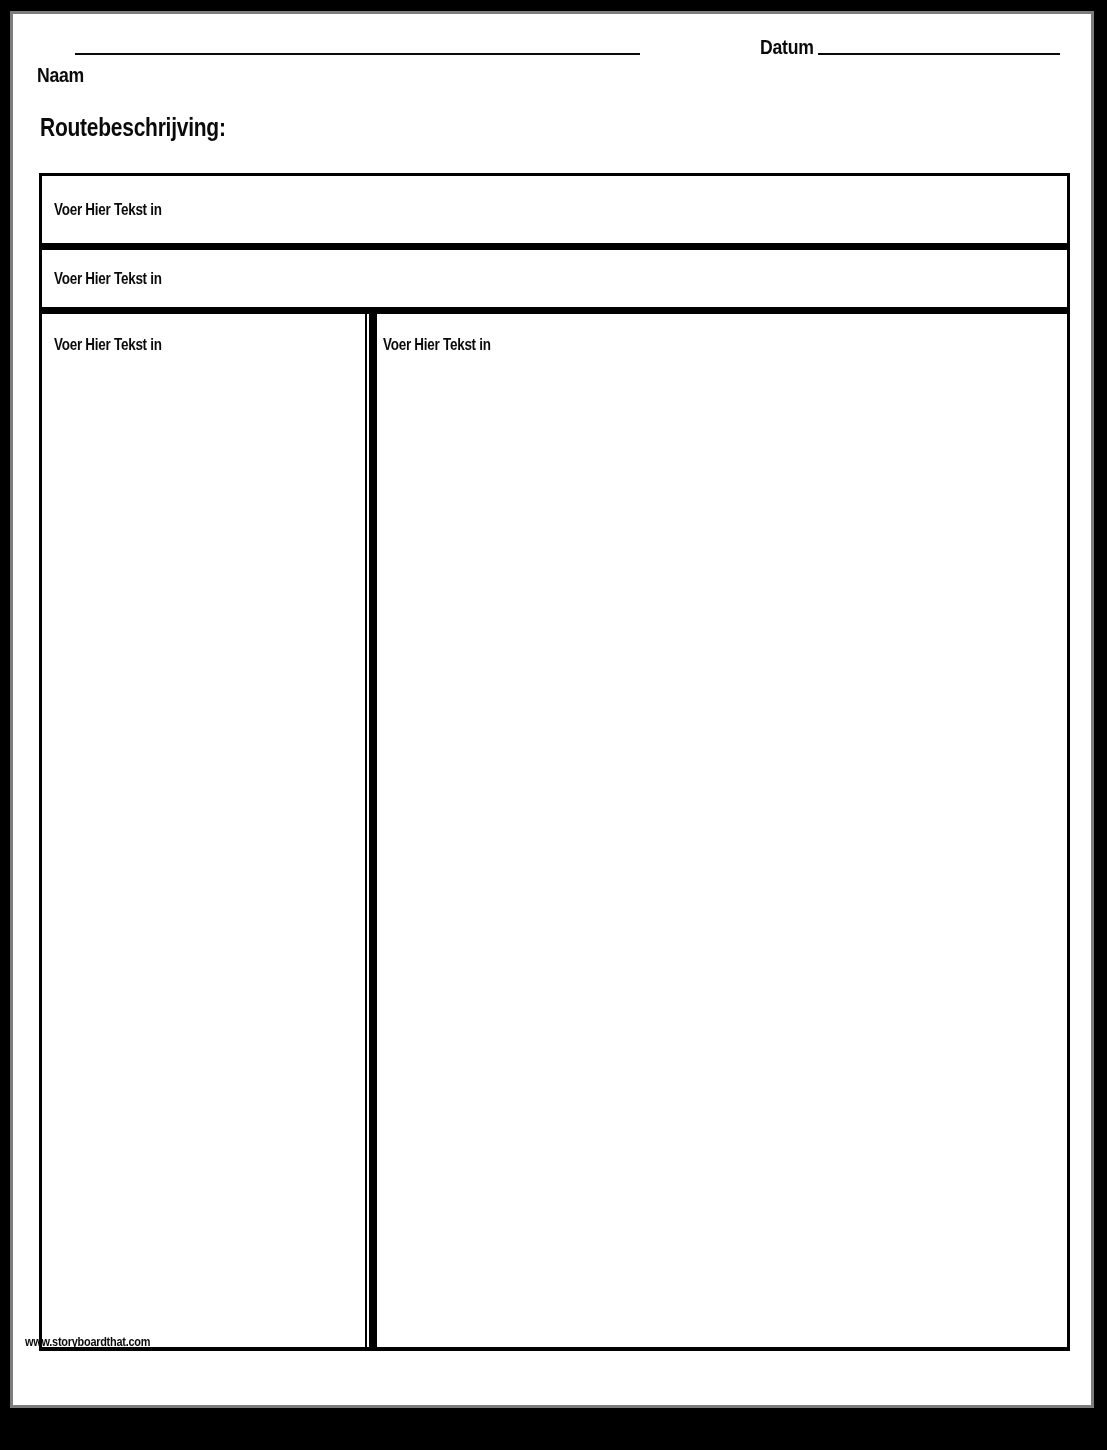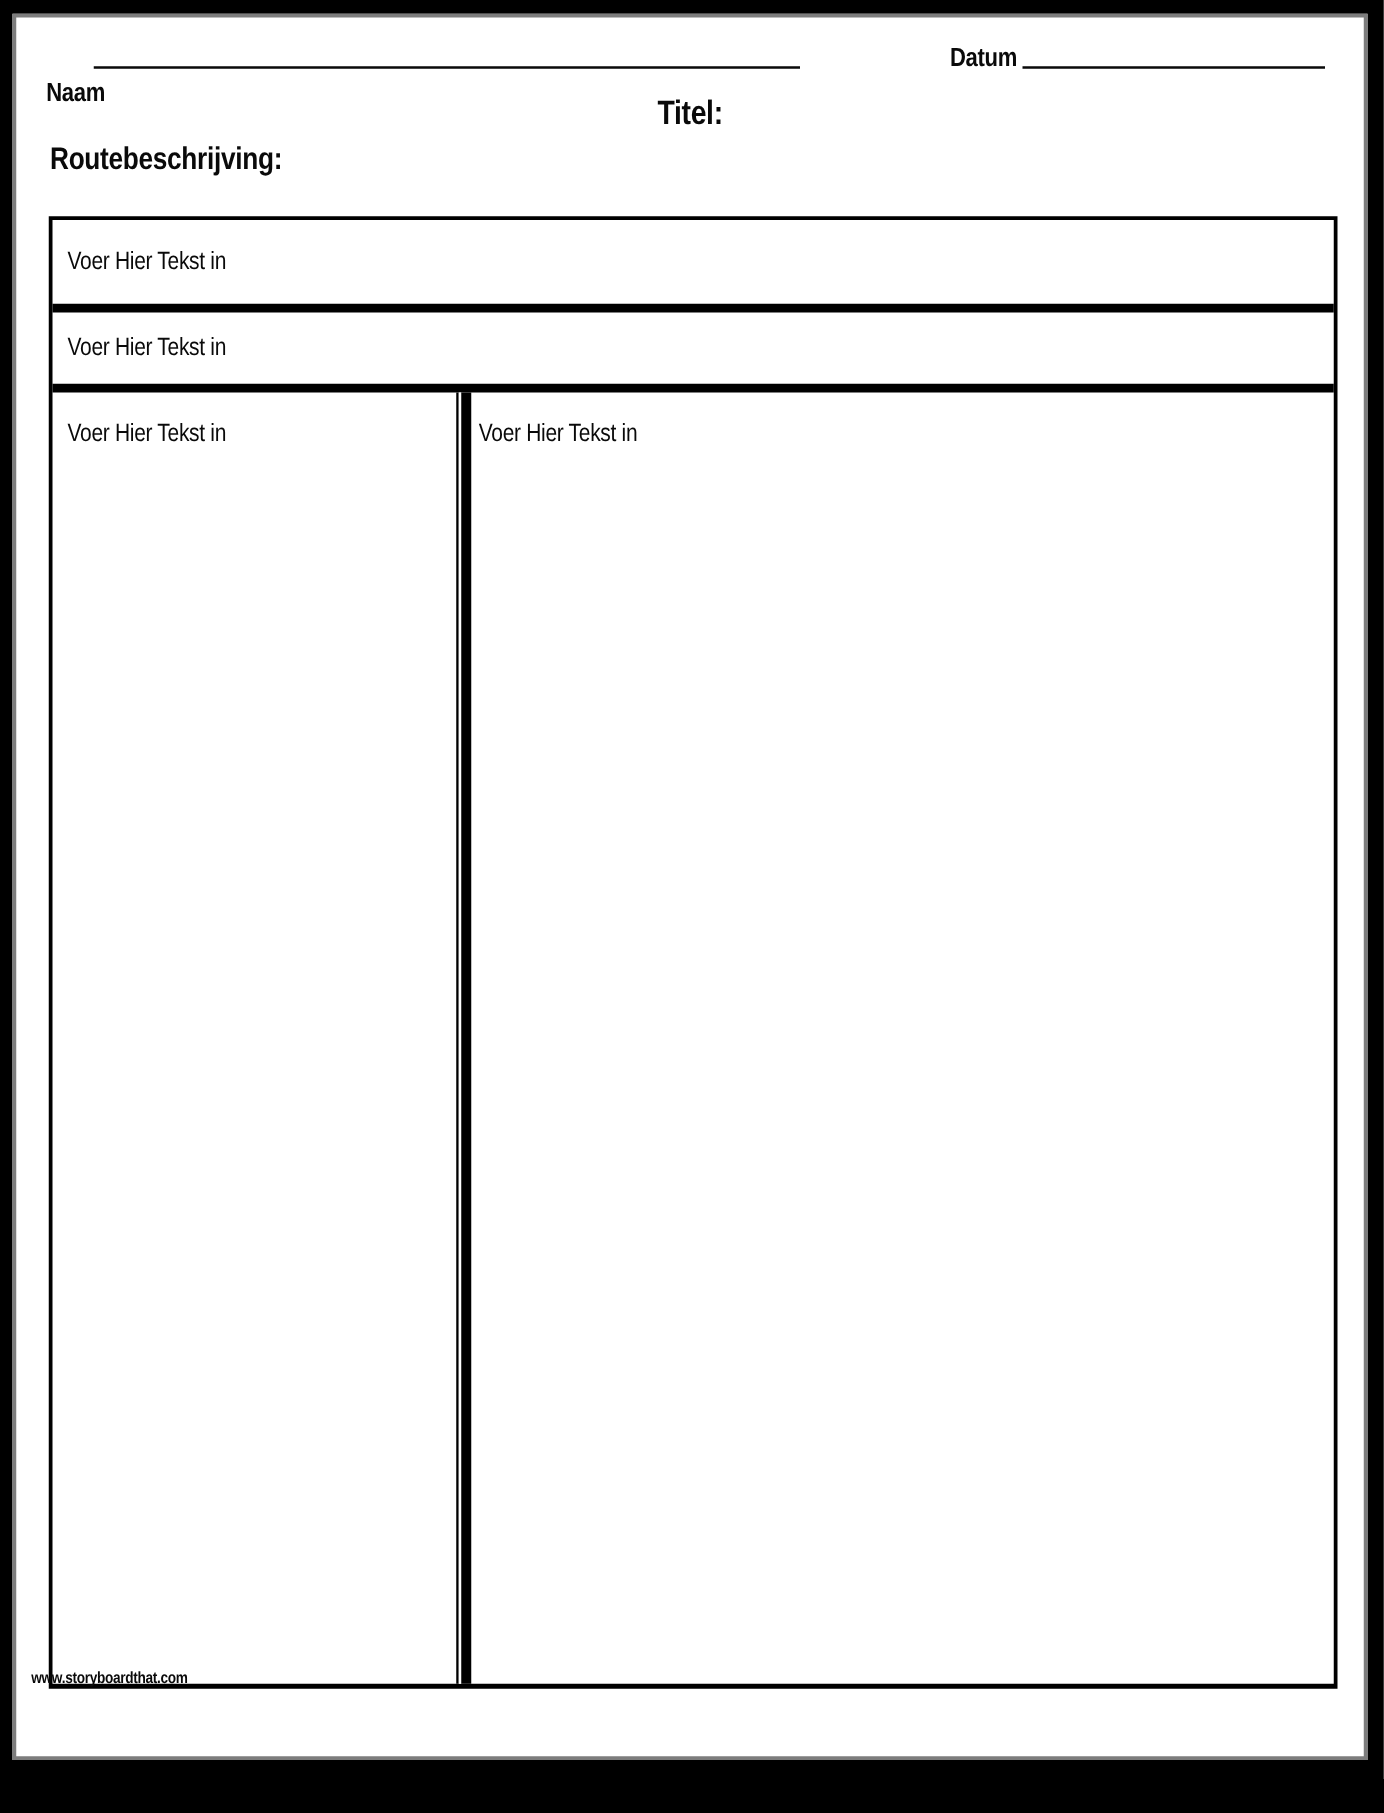--- a/index.html
+++ b/index.html
@@ -83,22 +83,22 @@
   }
   .trow {
     display: flex;
     align-items: center;
     border-bottom: 7px solid #000000;
     box-sizing: content-box;
   }
   .trow-1 { height: 67px; }
   .trow-2 { height: 57px; }
   .placeholder-text {
-    font-size: 20px;
-    font-weight: normal;
+    font-size: 16px;
+    font-weight: bold;
   }
   .trow .placeholder-text { padding-left: 12px; }
   .tcols {
     flex: 1;
     display: flex;
     min-height: 0;
   }
   .cell-left {
     width: 325px;
     box-sizing: border-box;
@@ -143,23 +143,20 @@
   <span class="field-label" id="name-label">
     <span class="cond">Naam</span>
   </span>
   <div class="write-line" id="name-line"></div>
 
   <span class="field-label" id="date-label">
     <span class="cond">Datum</span>
   </span>
   <div class="write-line" id="date-line"></div>
 
-  <div id="page-title">
-    <span class="cond-center">Titel:</span>
-  </div>
 
   <div id="section-label">
     <span class="cond">Routebeschrijving:</span>
   </div>
 
   <div id="worksheet">
 
     <div class="trow trow-1">
       <span class="placeholder-text"><span class="cond">Voer Hier Tekst in</span></span>
     </div>

